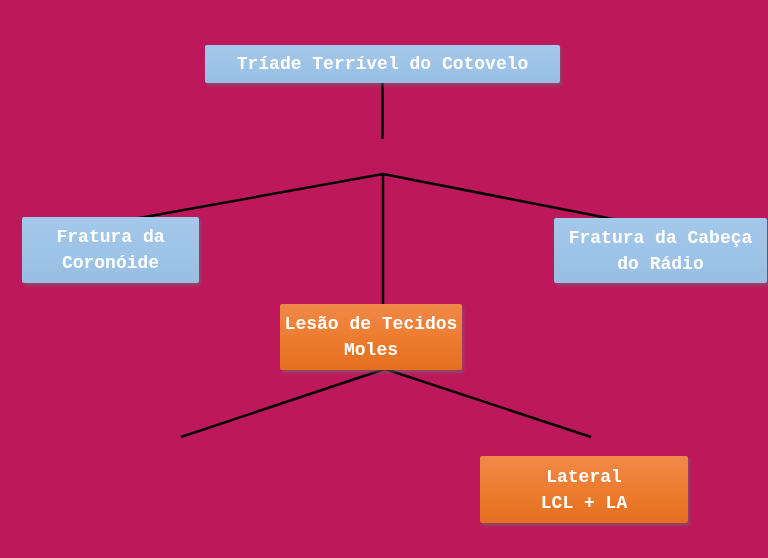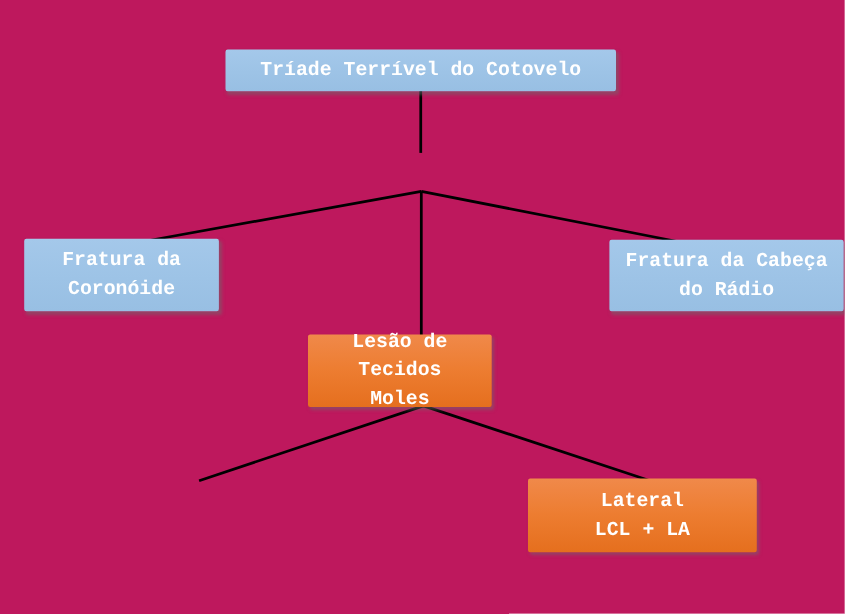--- a/index.html
+++ b/index.html
@@ -40,23 +40,23 @@
   .node.blue {
     background: linear-gradient(to bottom, #a4c8ea 0%, #9dc3e6 55%, #98bfe3 100%);
   }
   .node.orange {
     background: linear-gradient(to bottom, #f0894a 0%, #ed7d31 48%, #e56f1e 100%);
   }
   #node-triade    { left: 205px; top: 45px;  width: 355px; height: 38px; }
   #node-luxacao   { left: 243px; top: 138px; width: 280px; height: 37px; }
   #node-coronoide { left: 22px;  top: 217px; width: 177px; height: 66px; }
   #node-radio     { left: 510px; top: 218px; width: 213px; height: 65px; margin-left: 44px; }
-  #node-lesao     { left: 280px; top: 304px; width: 167px; height: 66px; }
+  #node-lesao     { left: 280px; top: 304px; width: 182px; height: 66px; }
   #node-medial    { left: 75px;  top: 435px; width: 205px; height: 68px; }
-  #node-lateral   { left: 480px; top: 435px; width: 208px; height: 67px; }
+  #node-lateral   { left: 480px; top: 456px; width: 208px; height: 67px; }
 </style>
 </head>
 <body>
 
 <div class="canvas">
 
   <svg class="connectors" viewBox="0 0 768 558" xmlns="http://www.w3.org/2000/svg">
     <line x1="382.5" y1="82" x2="382.5" y2="139" stroke="#000000" stroke-width="2.5"></line>
     <line x1="383" y1="174" x2="128" y2="220" stroke="#000000" stroke-width="2.5"></line>
     <line x1="383" y1="174" x2="383" y2="305" stroke="#000000" stroke-width="2.5"></line>

